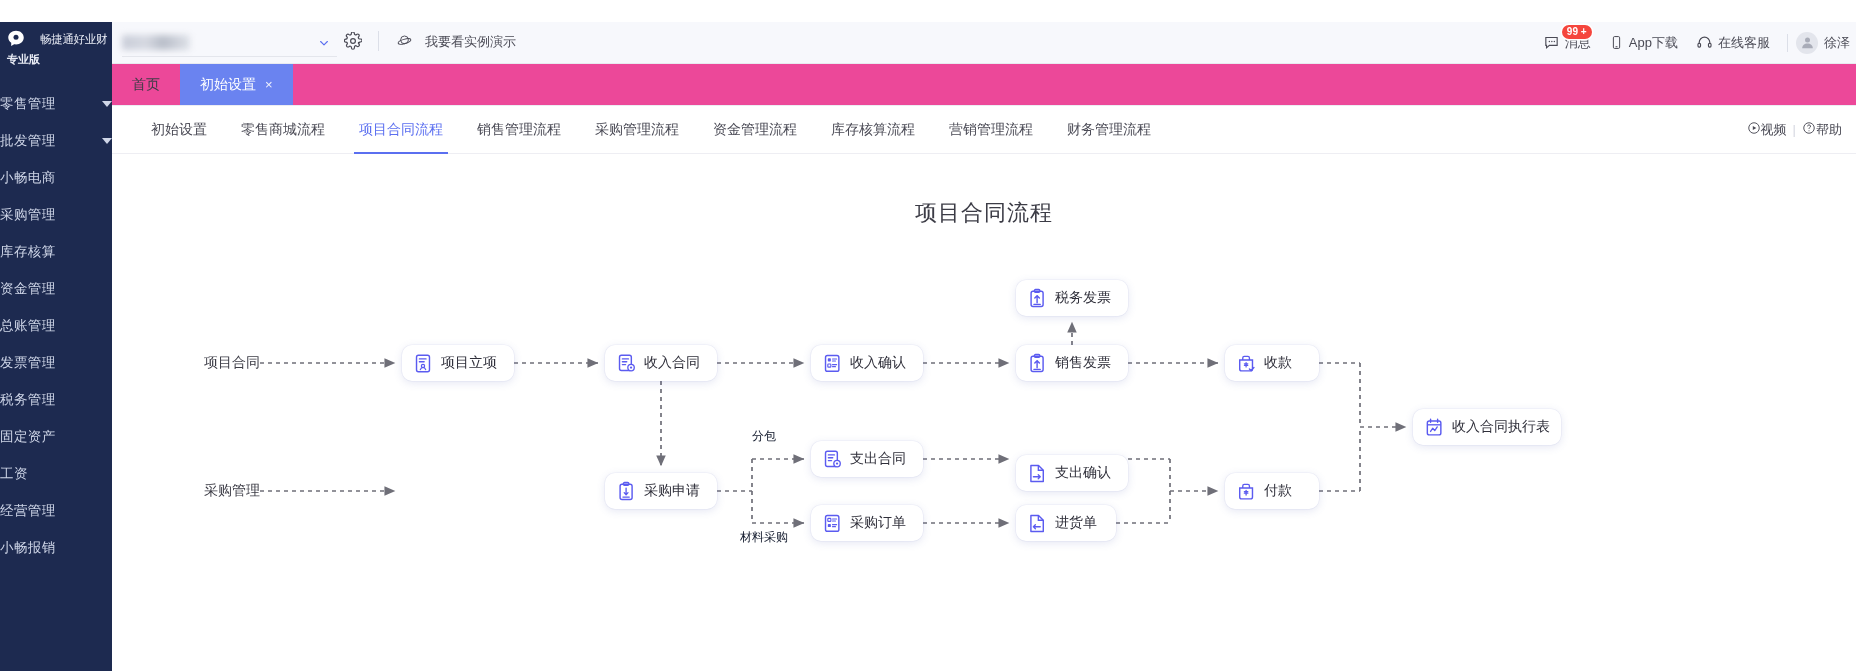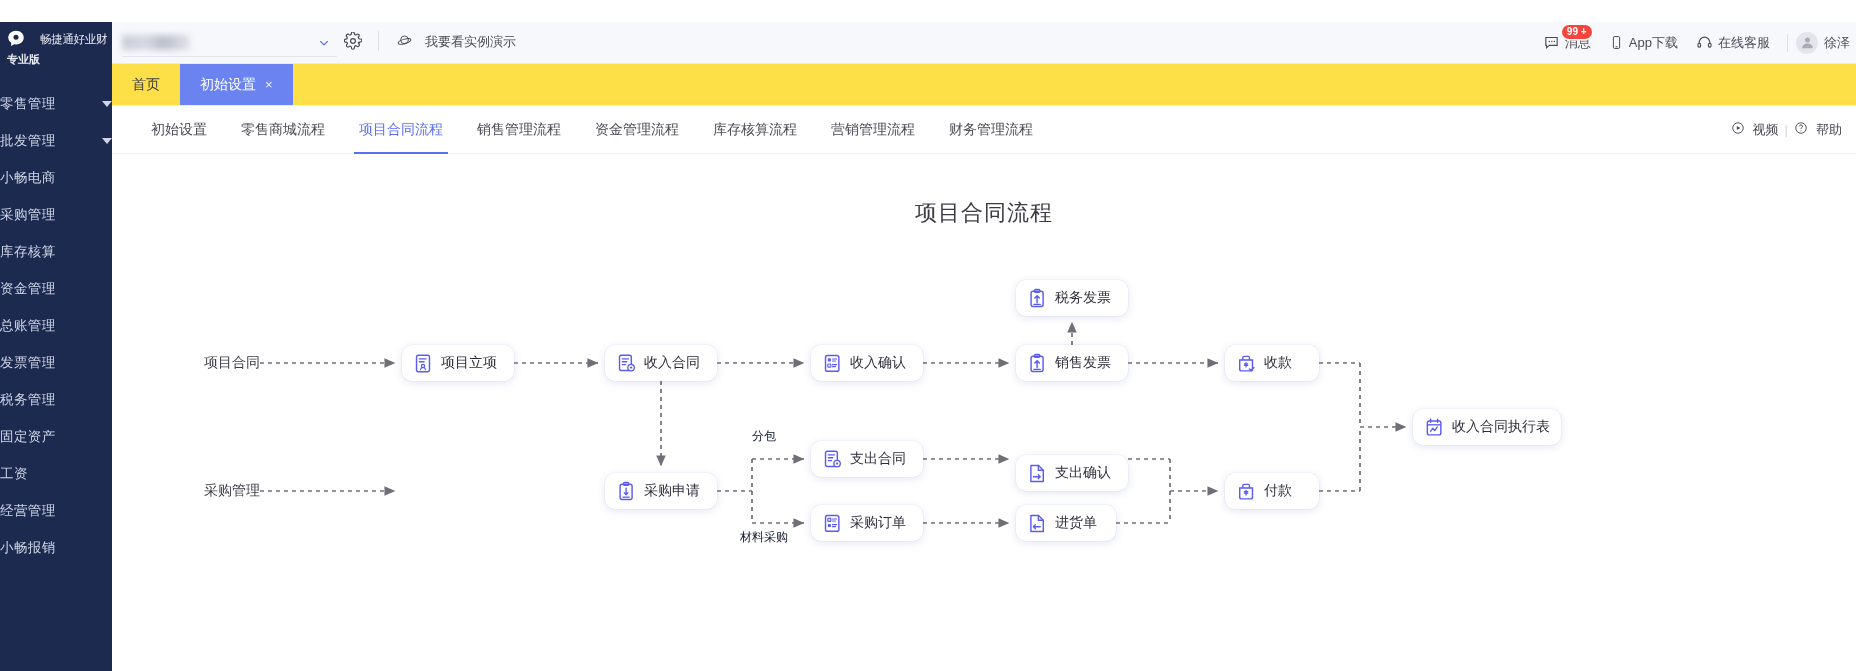--- a/index.html
+++ b/index.html
@@ -103,21 +103,21 @@
   .vline { width:1px; height:18px; background:#dcdfe8; margin: 0 8px; }
   .avatar {
     width:22px; height:22px; border-radius:50%; background:#e3e5ec;
     display:flex; align-items:center; justify-content:center;
   }
   .user-name { color:#4a4a55; font-size:13px; margin-left:6px; white-space:nowrap; }
 
   
   .tabstrip {
     position:absolute; left:112px; top:64px; right:0; height:42px;
-    background:#fde047; display:flex; align-items:stretch;
+    background:#ec4899; display:flex; align-items:stretch;
     border-bottom: 1px solid #ececf2;
   }
   .tab {
     display:flex; align-items:center; justify-content:center;
     padding: 0 20px; font-size: 14px; color:#3c3c46; cursor:pointer;
     white-space:nowrap;
   }
   .tab.active { background:#6a83f0; color:#fff; }
   .tab .x { margin-left:9px; font-size:13px; opacity:.9; }
 
@@ -136,21 +136,21 @@
   .subtab.active { color:#5b6ff0; }
   .subtab.active::after {
     content:""; position:absolute; left:12px; right:12px; bottom:0;
     height:2px; background:#5b6ff0;
   }
   .subtabs-right {
     margin-left:auto; display:flex; align-items:center;
     padding-right: 8px; gap: 0px;
   }
   .st-act {
-    display:flex; align-items:center; gap:8px; font-size:13px; color:#4a4a55;
+    display:flex; align-items:center; gap:0; font-size:13px; color:#4a4a55;
     cursor:pointer; padding: 0 6px; white-space:nowrap;justify-content:space-between;
   }
   .st-sep { color:#d5d7e0; font-size:13px; }
 
   
   .canvas {
     position:absolute; left:112px; top:154px; right:0; bottom:0;
     background:#fff; overflow:hidden;
   }
   .flow-title {
@@ -328,20 +328,23 @@
         <div class="subtab">
           <span>零售商城流程</span>
         </div>
         <div class="subtab active">
           <span>项目合同流程</span>
         </div>
         <div class="subtab">
           <span>销售管理流程</span>
         </div>
         <div class="subtab">
+          <span>采购管理流程</span>
+        </div>
+        <div class="subtab">
           <span>资金管理流程</span>
         </div>
         <div class="subtab">
           <span>库存核算流程</span>
         </div>
         <div class="subtab">
           <span>营销管理流程</span>
         </div>
         <div class="subtab">
           <span>财务管理流程</span>

